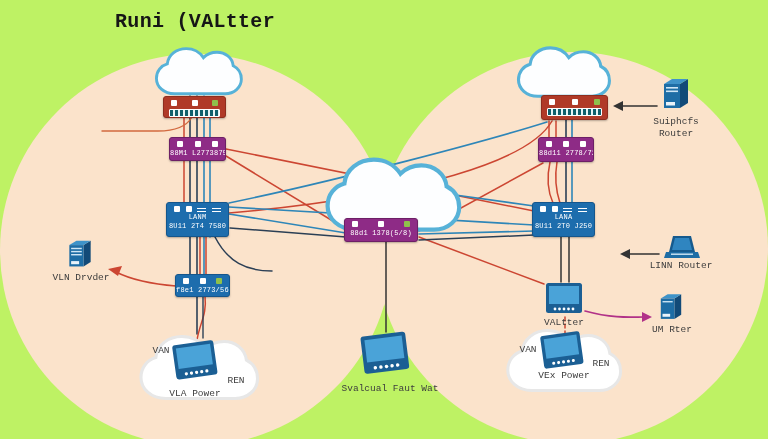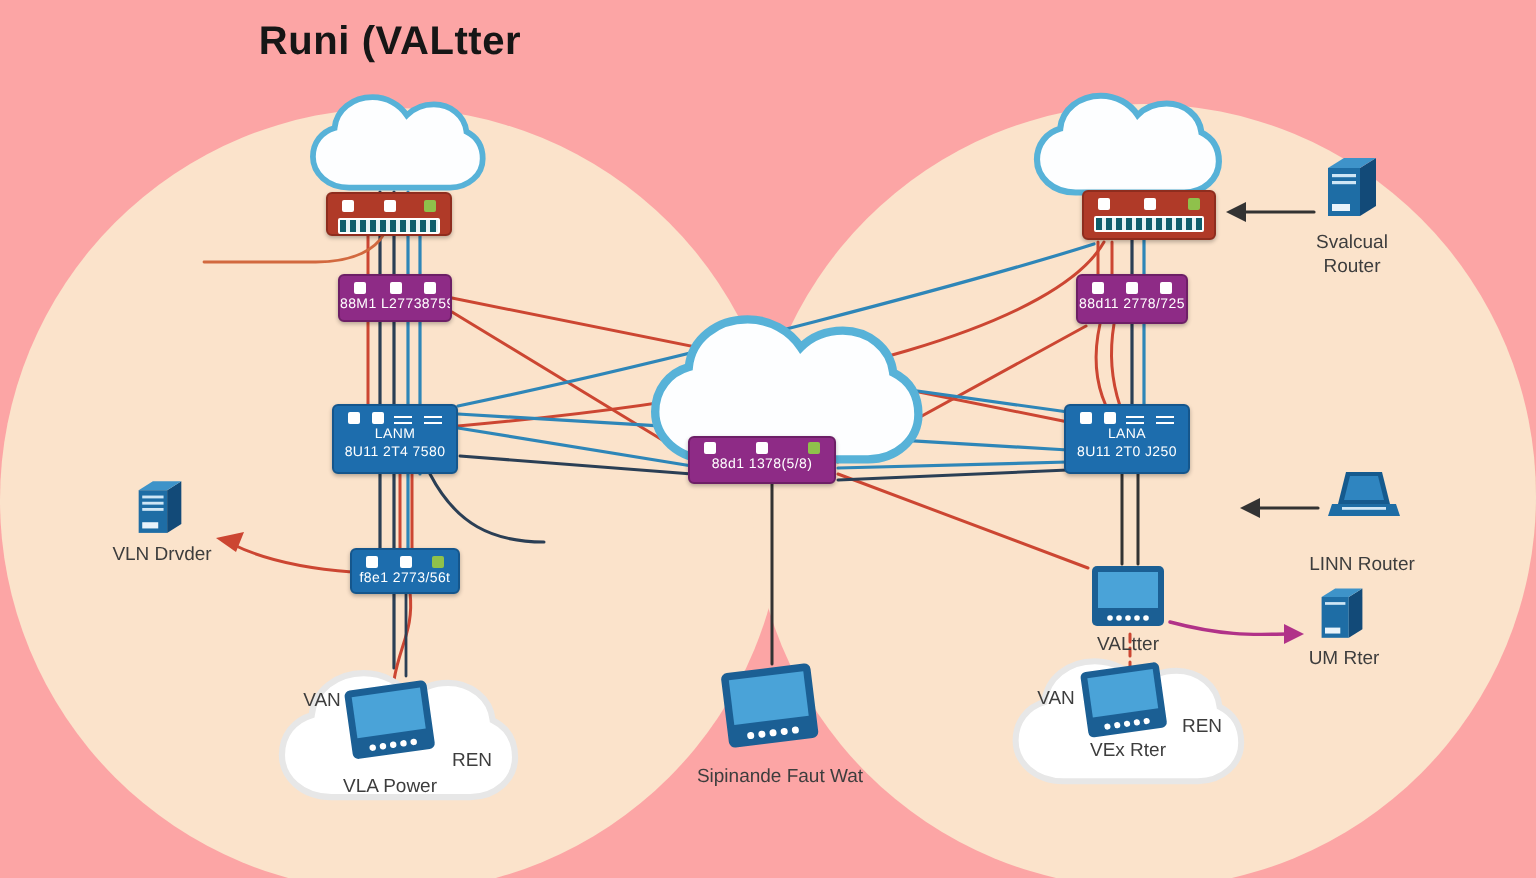--- a/index.html
+++ b/index.html
@@ -1,18 +1,18 @@
 <!DOCTYPE html>
 <html><head>
 <meta charset="utf-8">
 <style>
   html,body{margin:0;padding:0;background:#ffffff;}
   .stage{
     position:relative;width:768px;height:439px;overflow:hidden;
-    background:#fca5a5;font-family:Liberation Sans, sans-serif;
+    background:#bef264;font-family:Liberation Mono, monospace;
   }
   .zone-circle{position:absolute;border-radius:50%;background:#fbe3cb;}
   .zone-circle.left{left:0;top:54px;width:392px;height:392px;}
   .zone-circle.right{left:376px;top:52px;width:392px;height:392px;}
 
   .title{position:absolute;font-size:20px;font-weight:bold;color:#161616;
     text-align:center;letter-spacing:.3px;z-index:5;}
   .title.left{left:100px;top:10px;width:190px;}
   .title.right{left:462px;top:10px;width:230px;}
 
@@ -274,26 +274,26 @@
     <circle cx="20" cy="28" r="1.4" fill="#fff"></circle>
       <circle cx="24.5" cy="28" r="1.4" fill="#fff"></circle>
     <circle cx="29" cy="28" r="1.4" fill="#fff"></circle>
   </svg>
 
   <div class="lbl" style="left:42px;top:272px;width:78px">VLN Drvder</div>
   <div class="lbl" style="left:146px;top:345px;width:30px">VAN</div>
   <div class="lbl" style="left:220px;top:375px;width:32px">REN</div>
   <div class="lbl" style="left:160px;top:388px;width:70px">VLA Power</div>
 
-  <div class="lbl" style="left:328px;top:383px;width:124px">Sipinande Faut Wat</div>
+  <div class="lbl" style="left:328px;top:383px;width:124px">Svalcual Faut Wat</div>
 
   <div class="lbl" style="left:640px;top:116px;width:72px">
-    <div>Svalcual</div>
+    <div>Suiphcfs</div>
     <div>Router</div>
   </div>
-  <div class="lbl" style="left:640px;top:277px;width:82px">LINN Router</div>
+  <div class="lbl" style="left:640px;top:260px;width:82px">LINN Router</div>
   <div class="lbl" style="left:636px;top:324px;width:72px">UM Rter</div>
   <div class="lbl" style="left:540px;top:317px;width:48px">VALtter</div>
   <div class="lbl" style="left:512px;top:344px;width:32px">VAN</div>
   <div class="lbl" style="left:585px;top:358px;width:32px">REN</div>
-  <div class="lbl" style="left:532px;top:370px;width:64px">VEx Rter</div>
+  <div class="lbl" style="left:532px;top:370px;width:64px">VEx Power</div>
 
 </div>
 
 </body></html>

